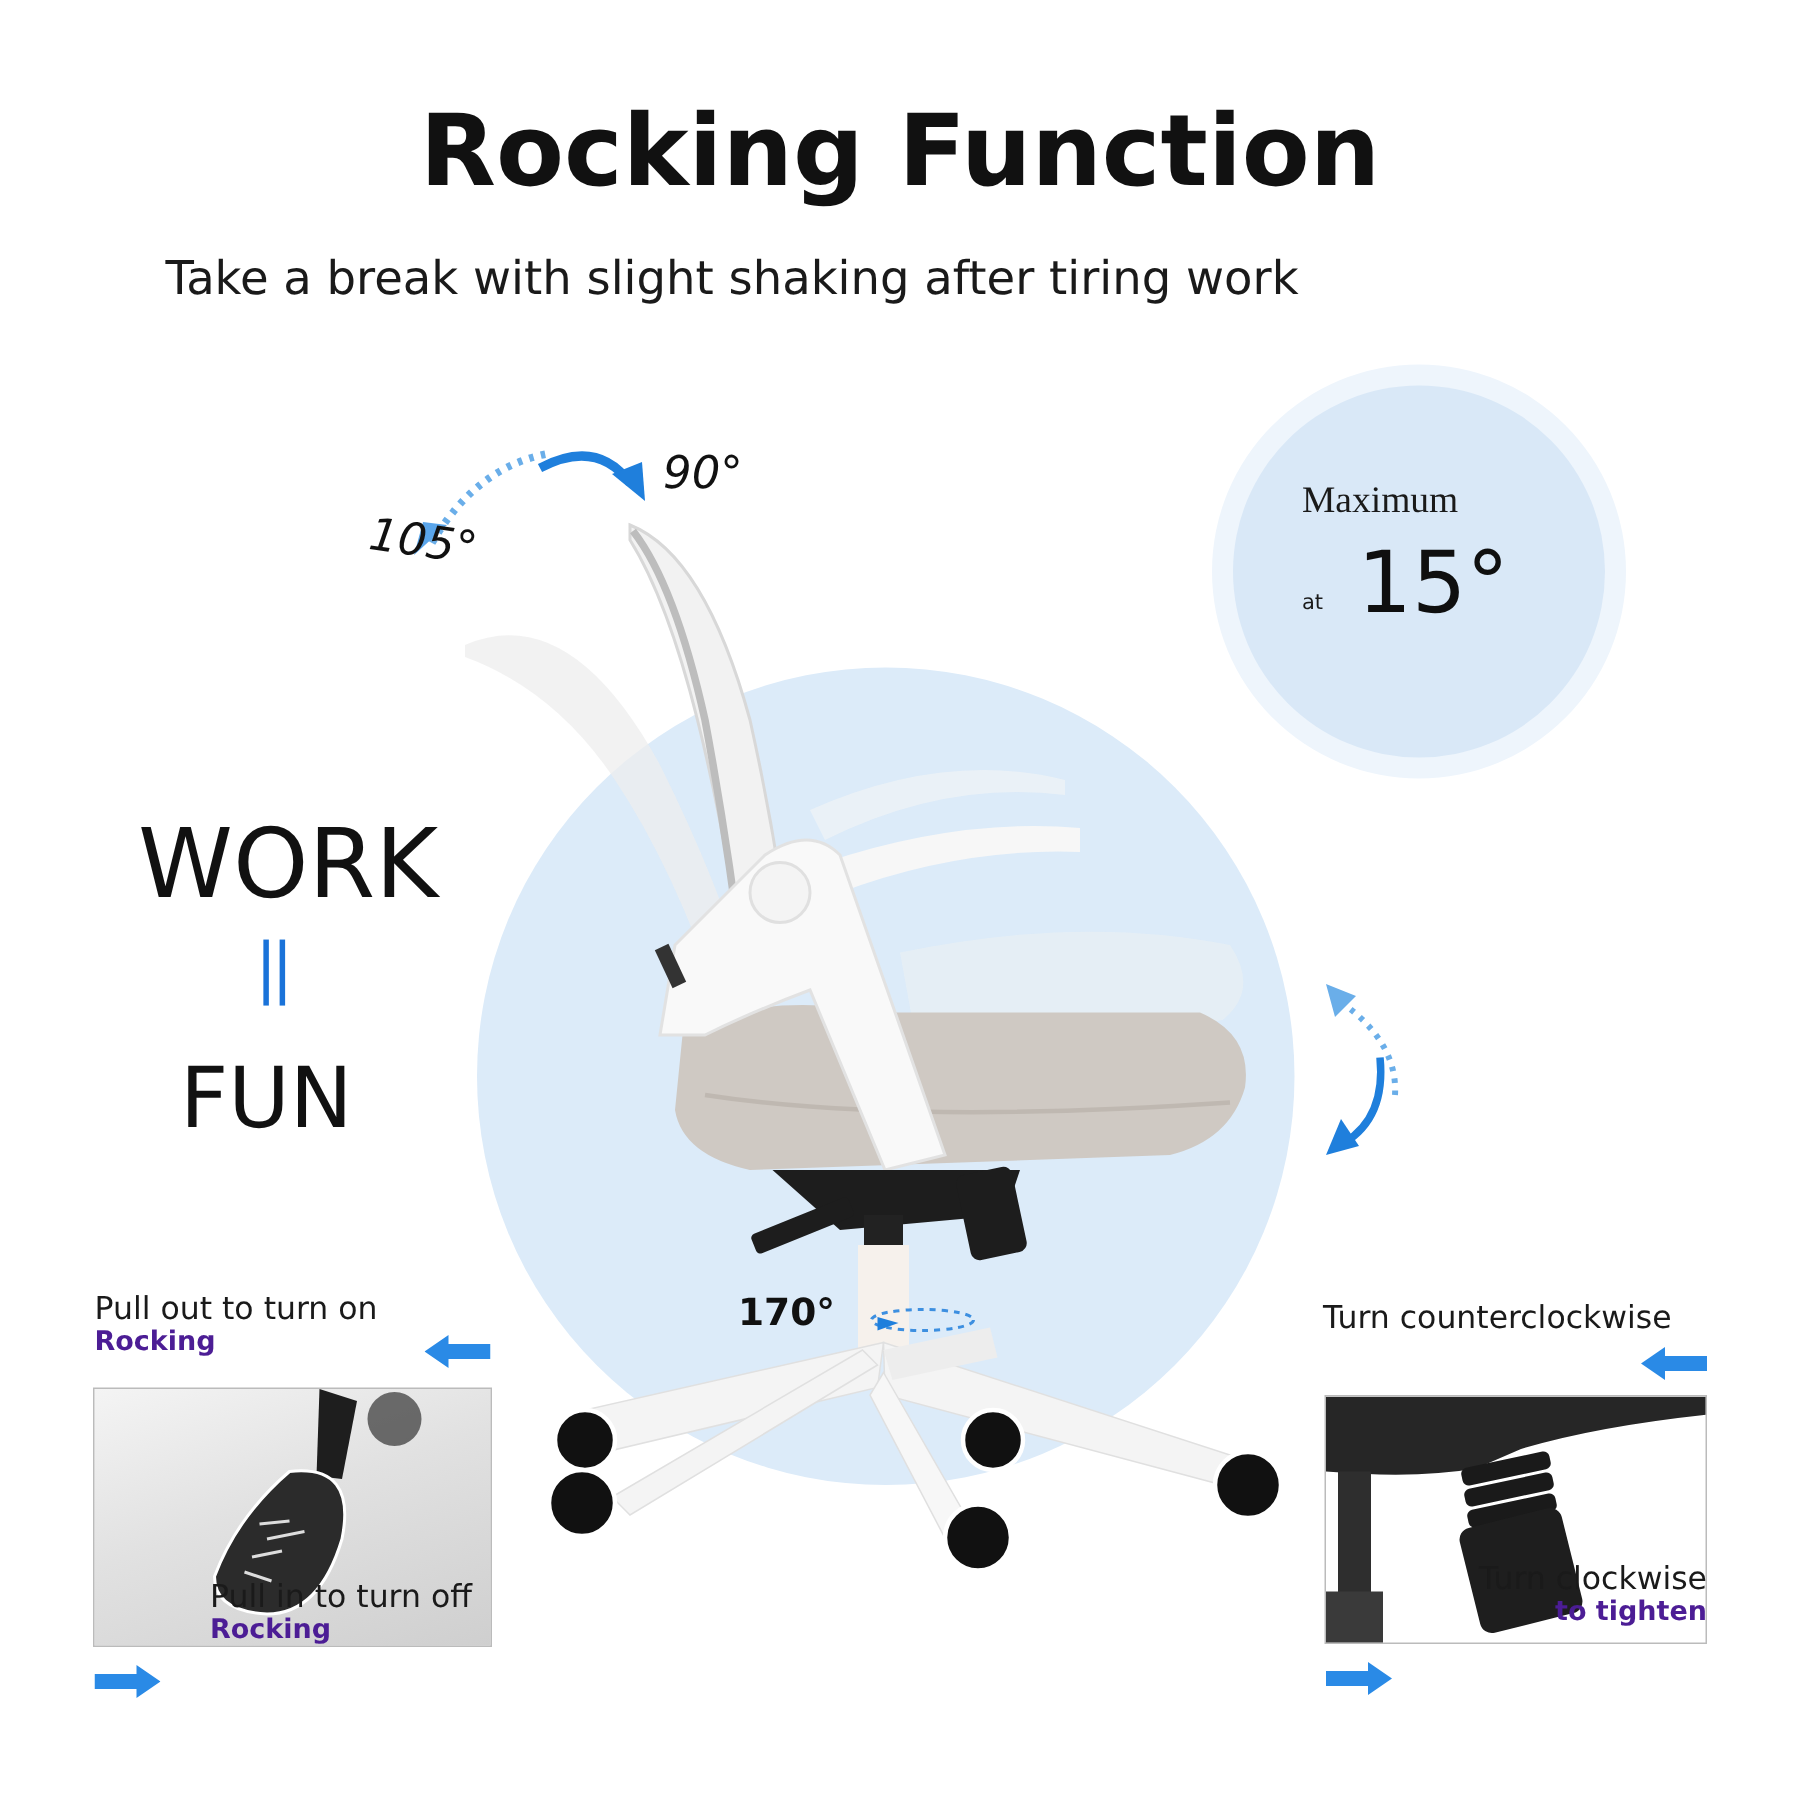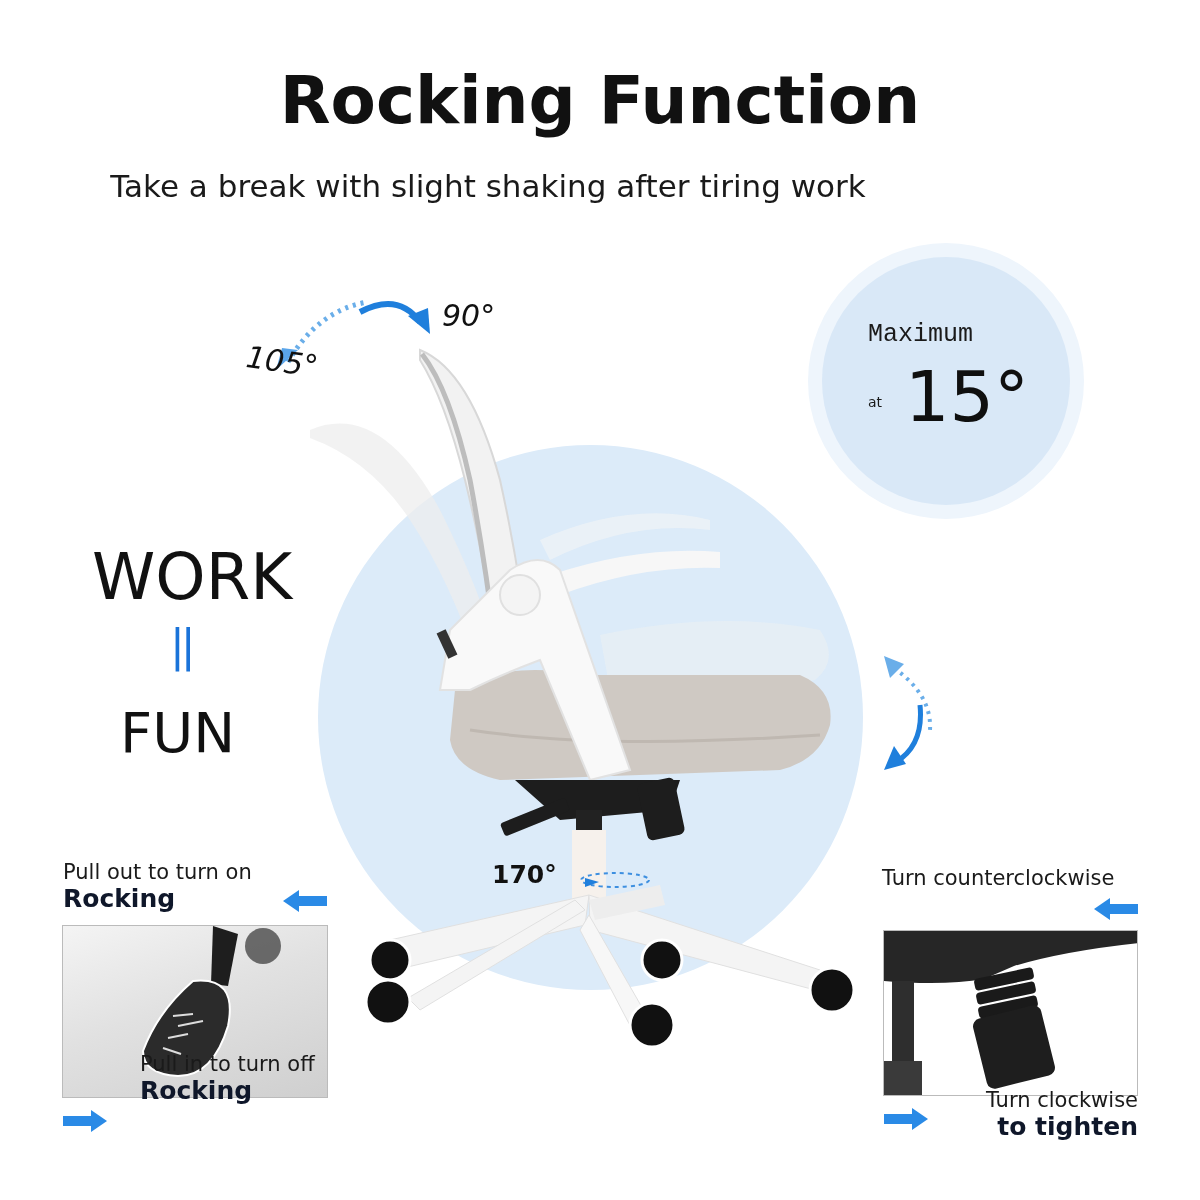--- a/index.html
+++ b/index.html
@@ -10,43 +10,43 @@
 
     .title { left: 0; width: 1200px; top: 62px; text-align: center; font-size: 66px; font-weight: bold; letter-spacing: 0px; color: #111; font-family: "DejaVu Sans", sans-serif; }
     .subtitle { left: 0; width: 976px; top: 168px; text-align: center; font-size: 31px; color: #1a1a1a; font-family: "DejaVu Sans", sans-serif; }
 
     
     .big-disc { left: 318px; top: 445px; width: 545px; height: 545px; border-radius: 50%; background: #dcebf9; }
 
     
     .max-halo { left: 808px; top: 243px; width: 276px; height: 276px; border-radius: 50%; background: #eef5fc; }
     .max-disc { left: 822px; top: 257px; width: 248px; height: 248px; border-radius: 50%; background: #d9e8f7; }
-    .max-label { left: 868px; top: 320px; font-size: 25px; color: #1a1a1a; font-family: Liberation Mono, monospace; }
+    .max-label { left: 868px; top: 320px; font-size: 25px; color: #1a1a1a; font-family: Liberation Serif, serif; }
     .max-at { left: 868px; top: 394px; font-size: 14px; color: #1a1a1a; }
-    .max-value { left: 905px; top: 356px; font-size: 70px; color: #0f0f0f; font-family: "DejaVu Sans", sans-serif; }
+    .max-value { left: 905px; top: 356px; font-size: 57px; color: #0f0f0f; font-family: "DejaVu Sans", sans-serif; }
 
     
     .angle-105 { left: 246px; top: 344px; font-size: 30px; font-style: italic; color: #111; transform: rotate(8deg); }
     .angle-90 { left: 442px; top: 298px; font-size: 30px; font-style: italic; color: #111; }
 
     
     .work { left: 92px; top: 540px; font-size: 64px; color: #111; font-family: "DejaVu Sans", sans-serif; }
     .sep { left: 170px; top: 620px; font-size: 44px; color: #1a73d9; letter-spacing: -4px; }
     .fun { left: 120px; top: 700px; font-size: 56px; color: #111; font-family: "DejaVu Sans", sans-serif; }
 
     .deg360 { left: 492px; top: 860px; font-size: 25px; font-weight: bold; color: #111; }
 
     
     .cap-small { font-size: 21px; color: #1a1a1a; }
-    .cap-bold { font-size: 25px; font-weight: bold; color: #0f172a; }
+    .cap-bold { font-size: 18px; font-weight: bold; color: #4c1d95; }
 
     .left-top { left: 63px; top: 860px; }
     .left-bottom { left: 140px; top: 1052px; text-align: left; width: 190px; }
     .right-top { left: 882px; top: 866px; }
-    .right-bottom { left: 950px; top: 1088px; text-align: right; width: 188px; }
+    .right-bottom { left: 950px; top: 1040px; text-align: right; width: 188px; }
 
     .photo-left { left: 62px; top: 925px; width: 266px; height: 173px; background: linear-gradient(160deg, #f4f4f4 0%, #e1e1e1 45%, #cfcfcf 100%); border: 1px solid #bbb; overflow: hidden; }
     .photo-right { left: 883px; top: 930px; width: 255px; height: 166px; background: #ffffff; border: 1px solid #bbb; overflow: hidden; }
 
     .arrow { width: 44px; height: 22px; }
   </style>
 </head>
 <body>
 
 <div class="abs title">Rocking Function</div>

